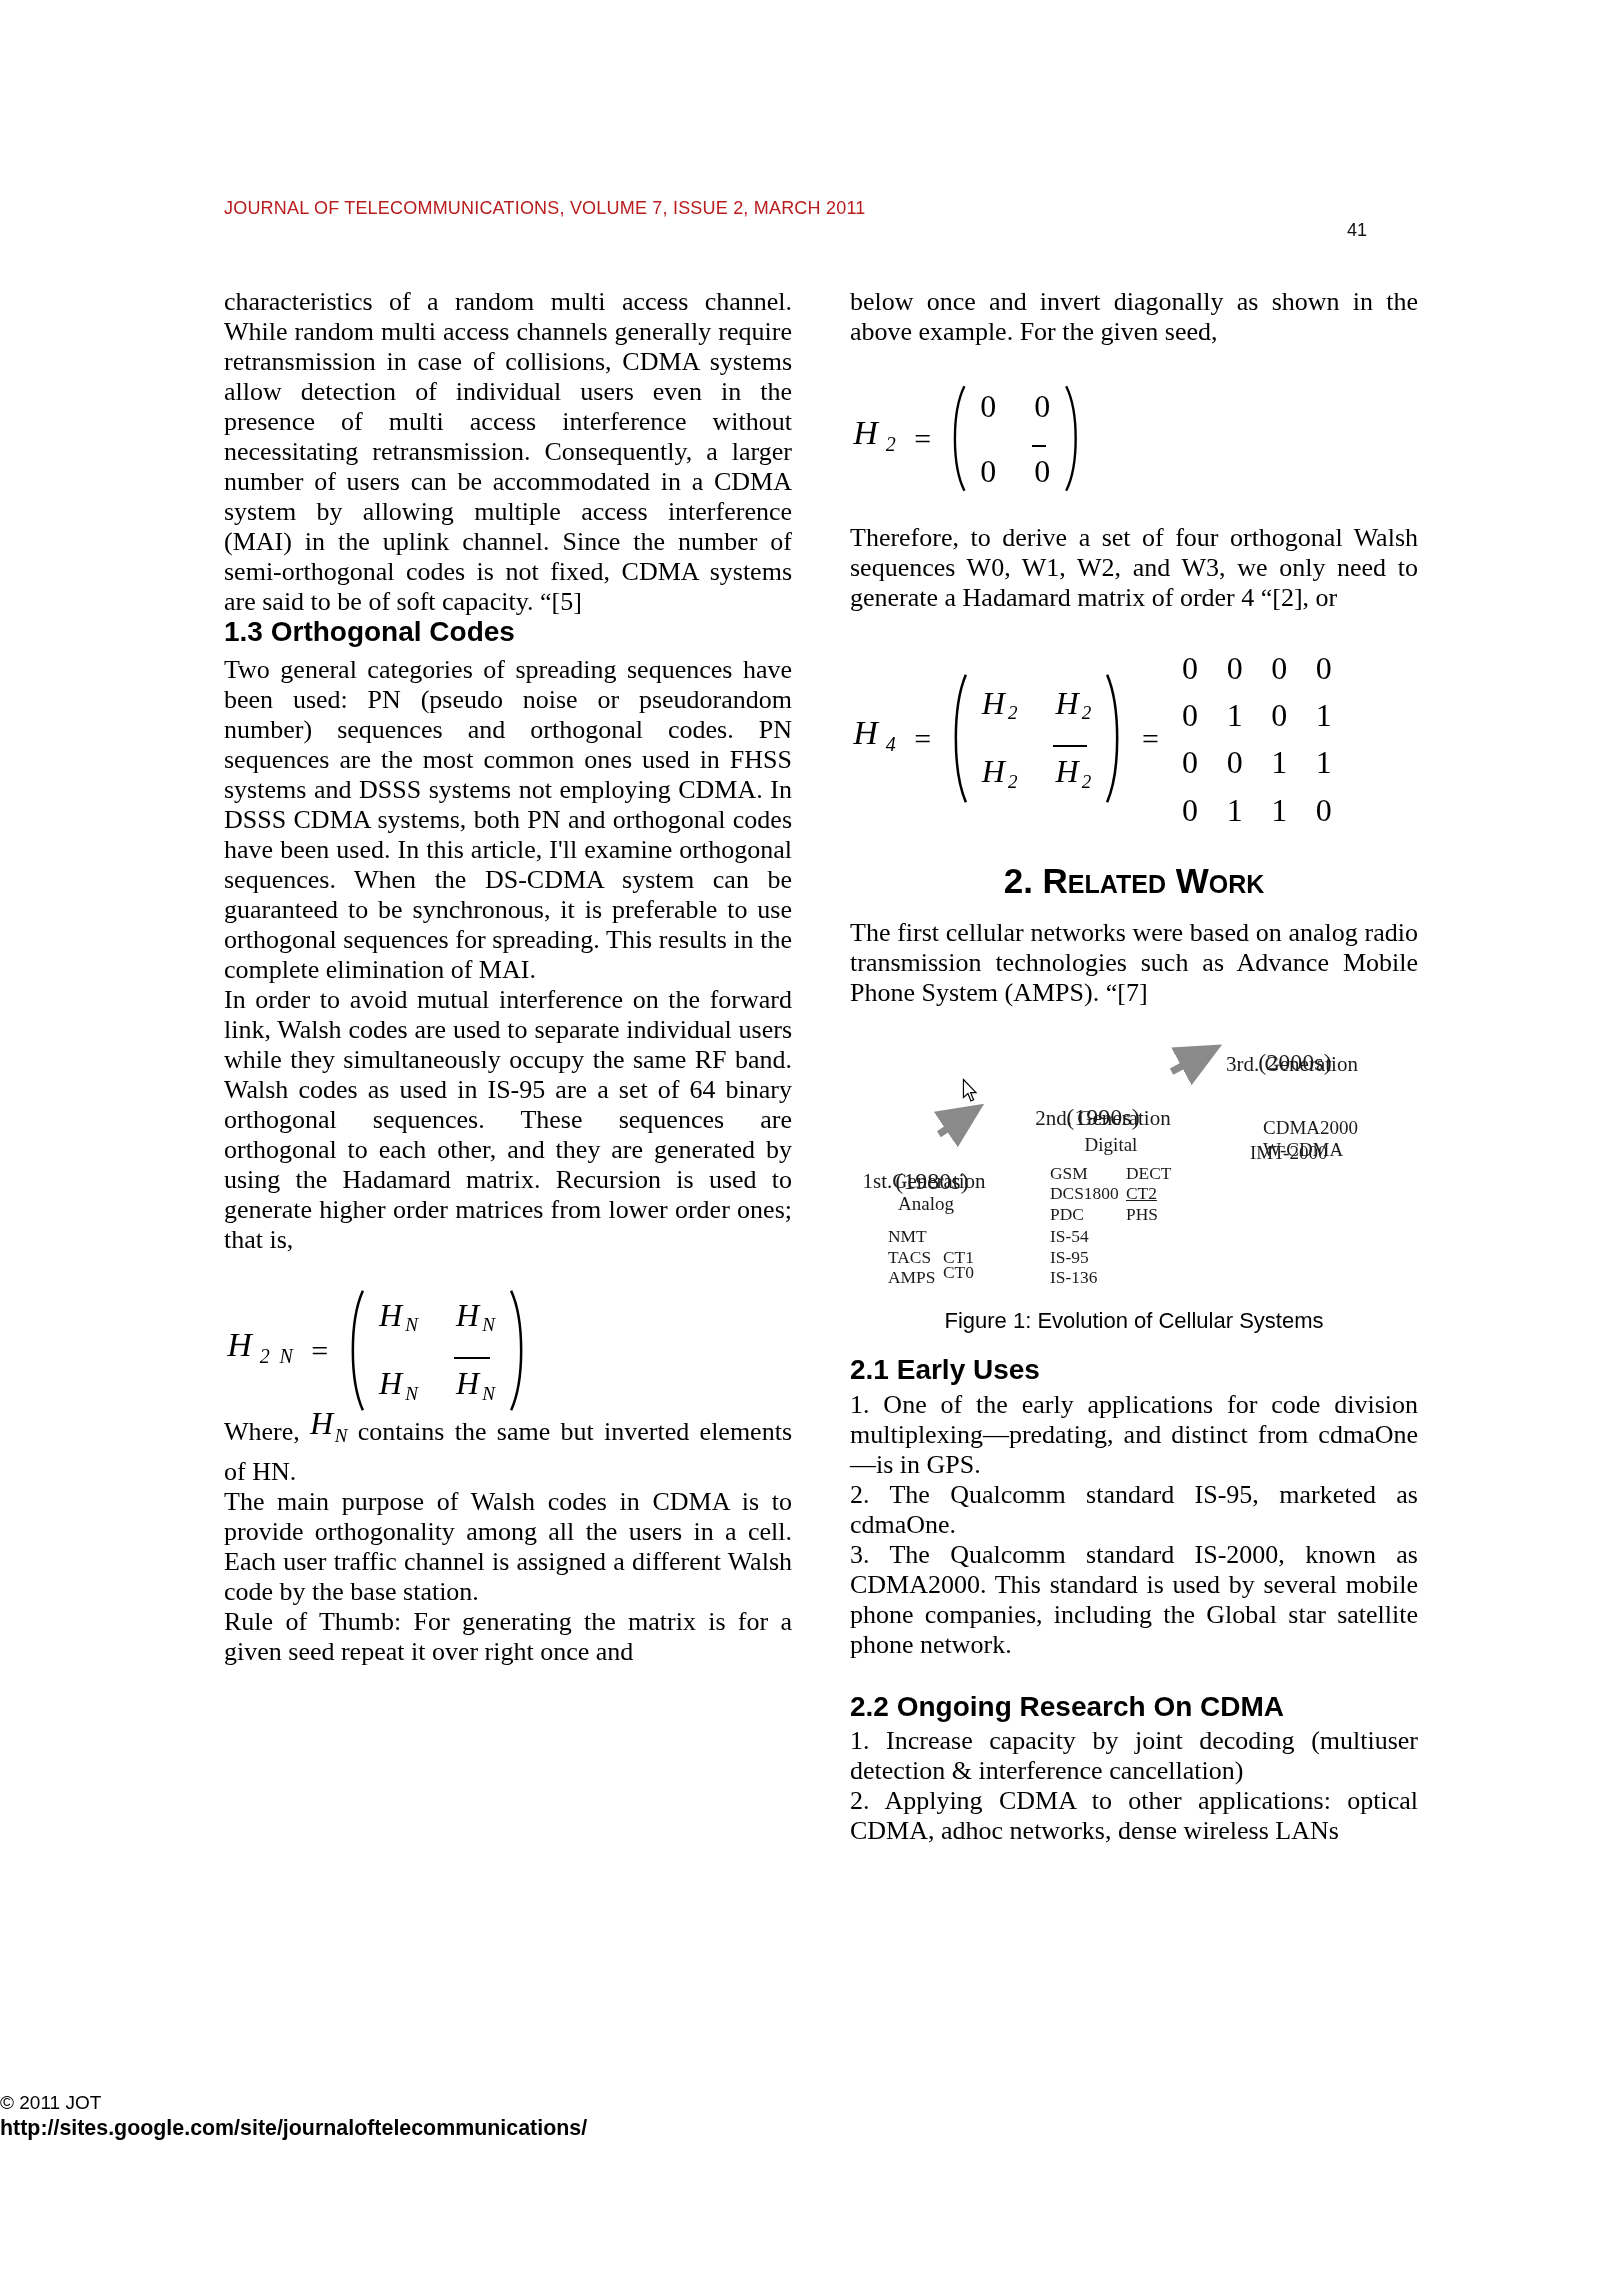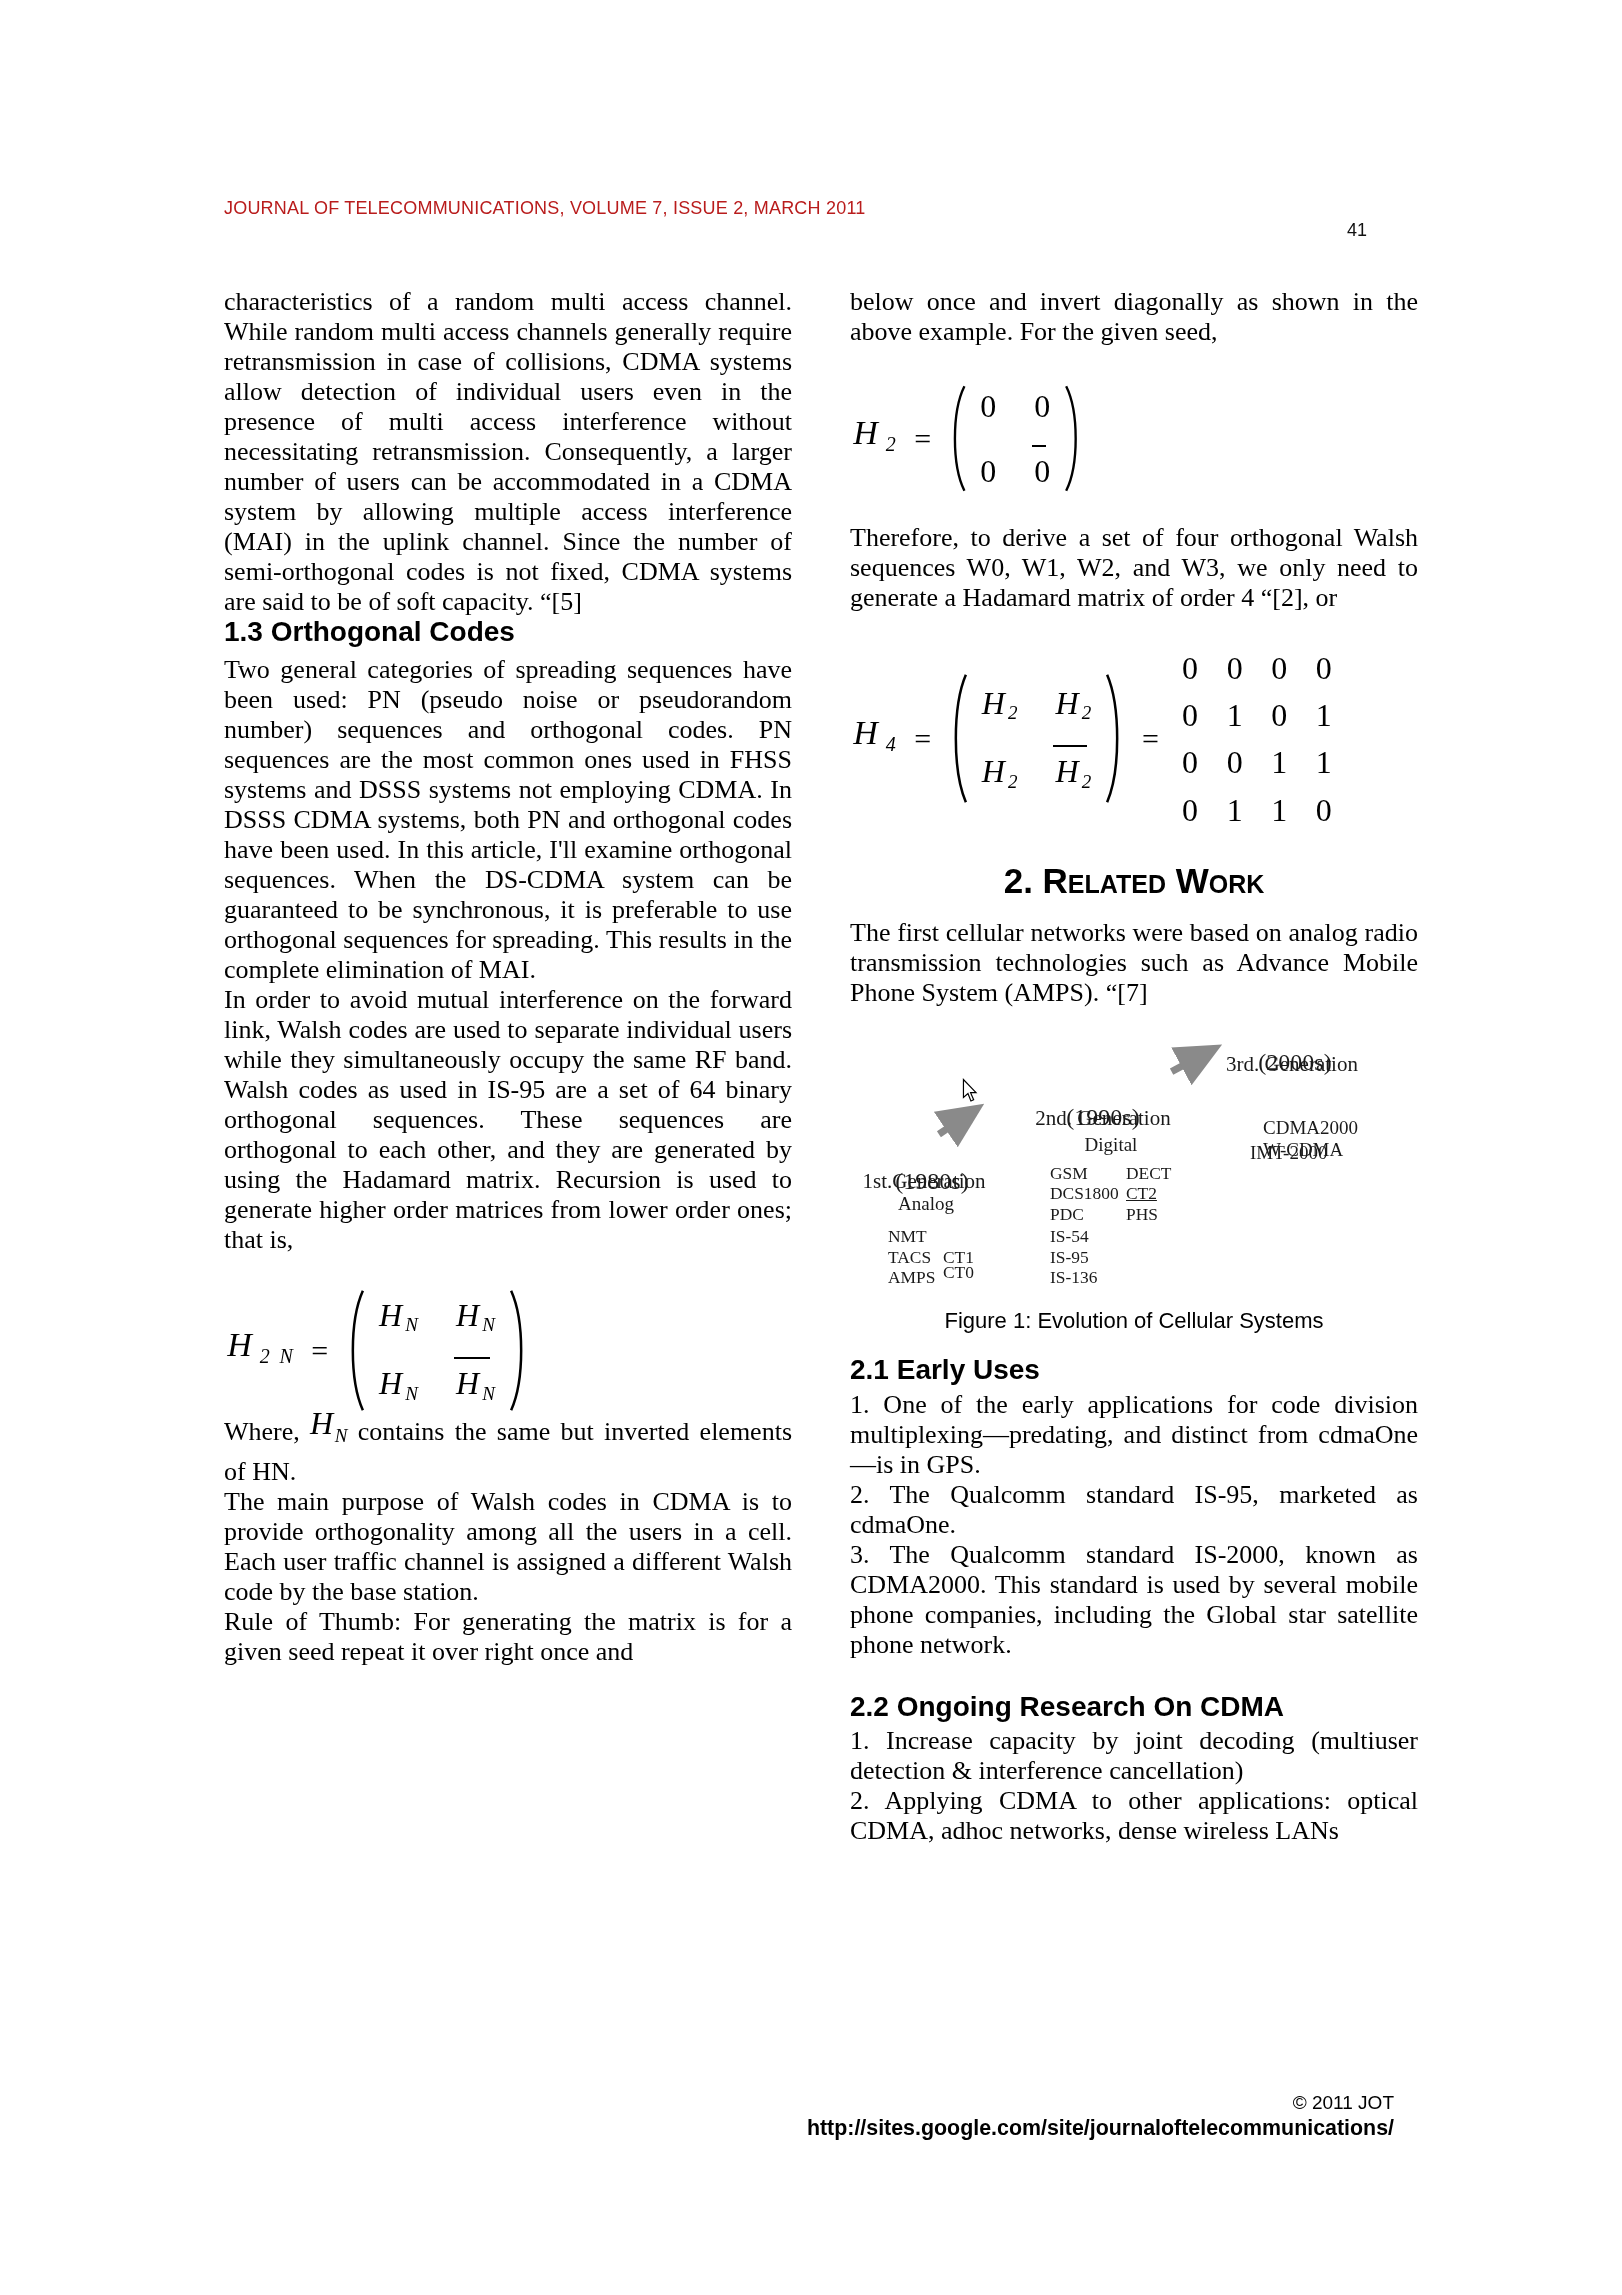--- a/index.html
+++ b/index.html
@@ -105,21 +105,21 @@
   .fig-svg { position: absolute; left: 0; top: 0; }
   .caption {
     font-family: "Liberation Sans", sans-serif;
     font-size: 22px; line-height: 27px; text-align: center;
     margin: 9.5px 0 20.6px 0;
   }
 
   
   .footer {
     position: absolute; left: 0; top: 2090px; width: 1394px;
-    text-align: right; font-family: "Liberation Sans", sans-serif;
+    text-align: left; font-family: "Liberation Sans", sans-serif;
   }
   .footer .copy { font-size: 19px; line-height: 25px; }
   .footer .url  { font-size: 21.4px; font-weight: bold; line-height: 27px; }
 </style>
 </head>
 <body>
 
 <div class="page">
 
   <div class="header-line">JOURNAL OF TELECOMMUNICATIONS, VOLUME 7, ISSUE 2, MARCH 2011</div>

